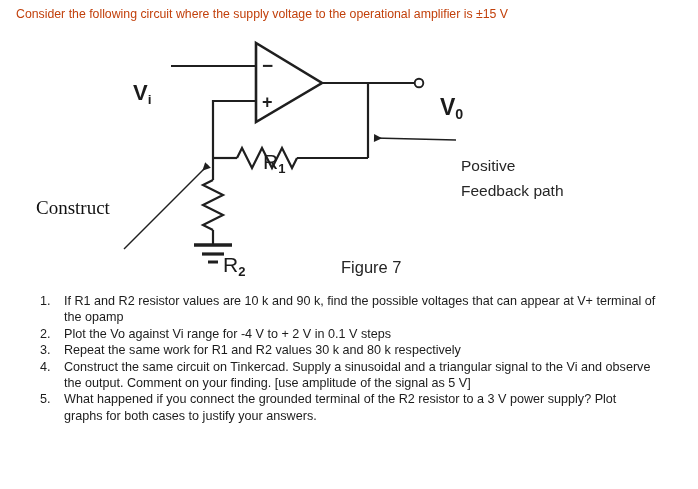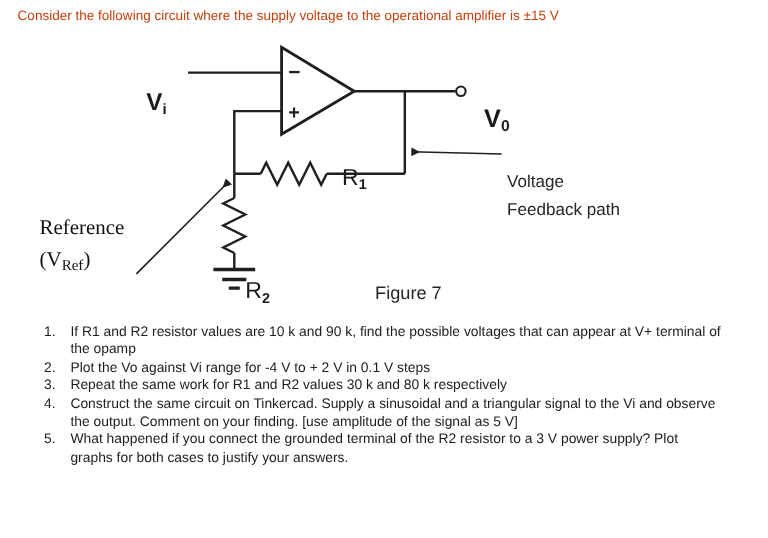--- a/index.html
+++ b/index.html
@@ -74,21 +74,20 @@
     vertical-align: baseline;
     position: relative;
     top: 0.28em;
     font-weight: 700;
   }
   #label-r1 {
     left: 263px;
     top: 122px;
     font-size: 21px;
     font-weight: 400;
-    margin-left: 48px;
   }
   #label-r2 {
     left: 223px;
     top: 197px;
     font-size: 21px;
     font-weight: 400;
     margin-top: 28px;
   }
   #label-positive-feedback {
     left: 461px;
@@ -200,27 +199,26 @@
 
   <div class="circuit-label lbl-sans" id="label-vi"><span>V</span><span class="sub">i</span></div>
 
   <div class="circuit-label lbl-sans" id="label-vo"><span>V</span><span class="sub">0</span></div>
 
   <div class="circuit-label lbl-sans" id="label-r1"><span>R</span><span class="sub">1</span></div>
 
   <div class="circuit-label lbl-sans" id="label-r2"><span>R</span><span class="sub">2</span></div>
 
   <div class="circuit-label lbl-sans" id="label-positive-feedback">
-    <div>Voltage</div>
+    <div>Positive</div>
     <div>Feedback path</div>
   </div>
 
   <div class="circuit-label lbl-serif" id="label-reference-voltage">
-    <div>Reference</div>
-    <div><span>(V</span><span class="vref-sub">Ref</span><span>)</span></div>
+    <div>Construct</div>
   </div>
 
   <div class="circuit-label lbl-sans" id="label-figure">Figure 7</div>
 </div>
 
 <div id="question-list">
 
   <div class="q-item">
     <div class="q-num">1.</div>
     <div class="q-text">If R1 and R2 resistor values are 10 k and 90 k, find the possible voltages that can appear at V+ terminal of the opamp</div>

